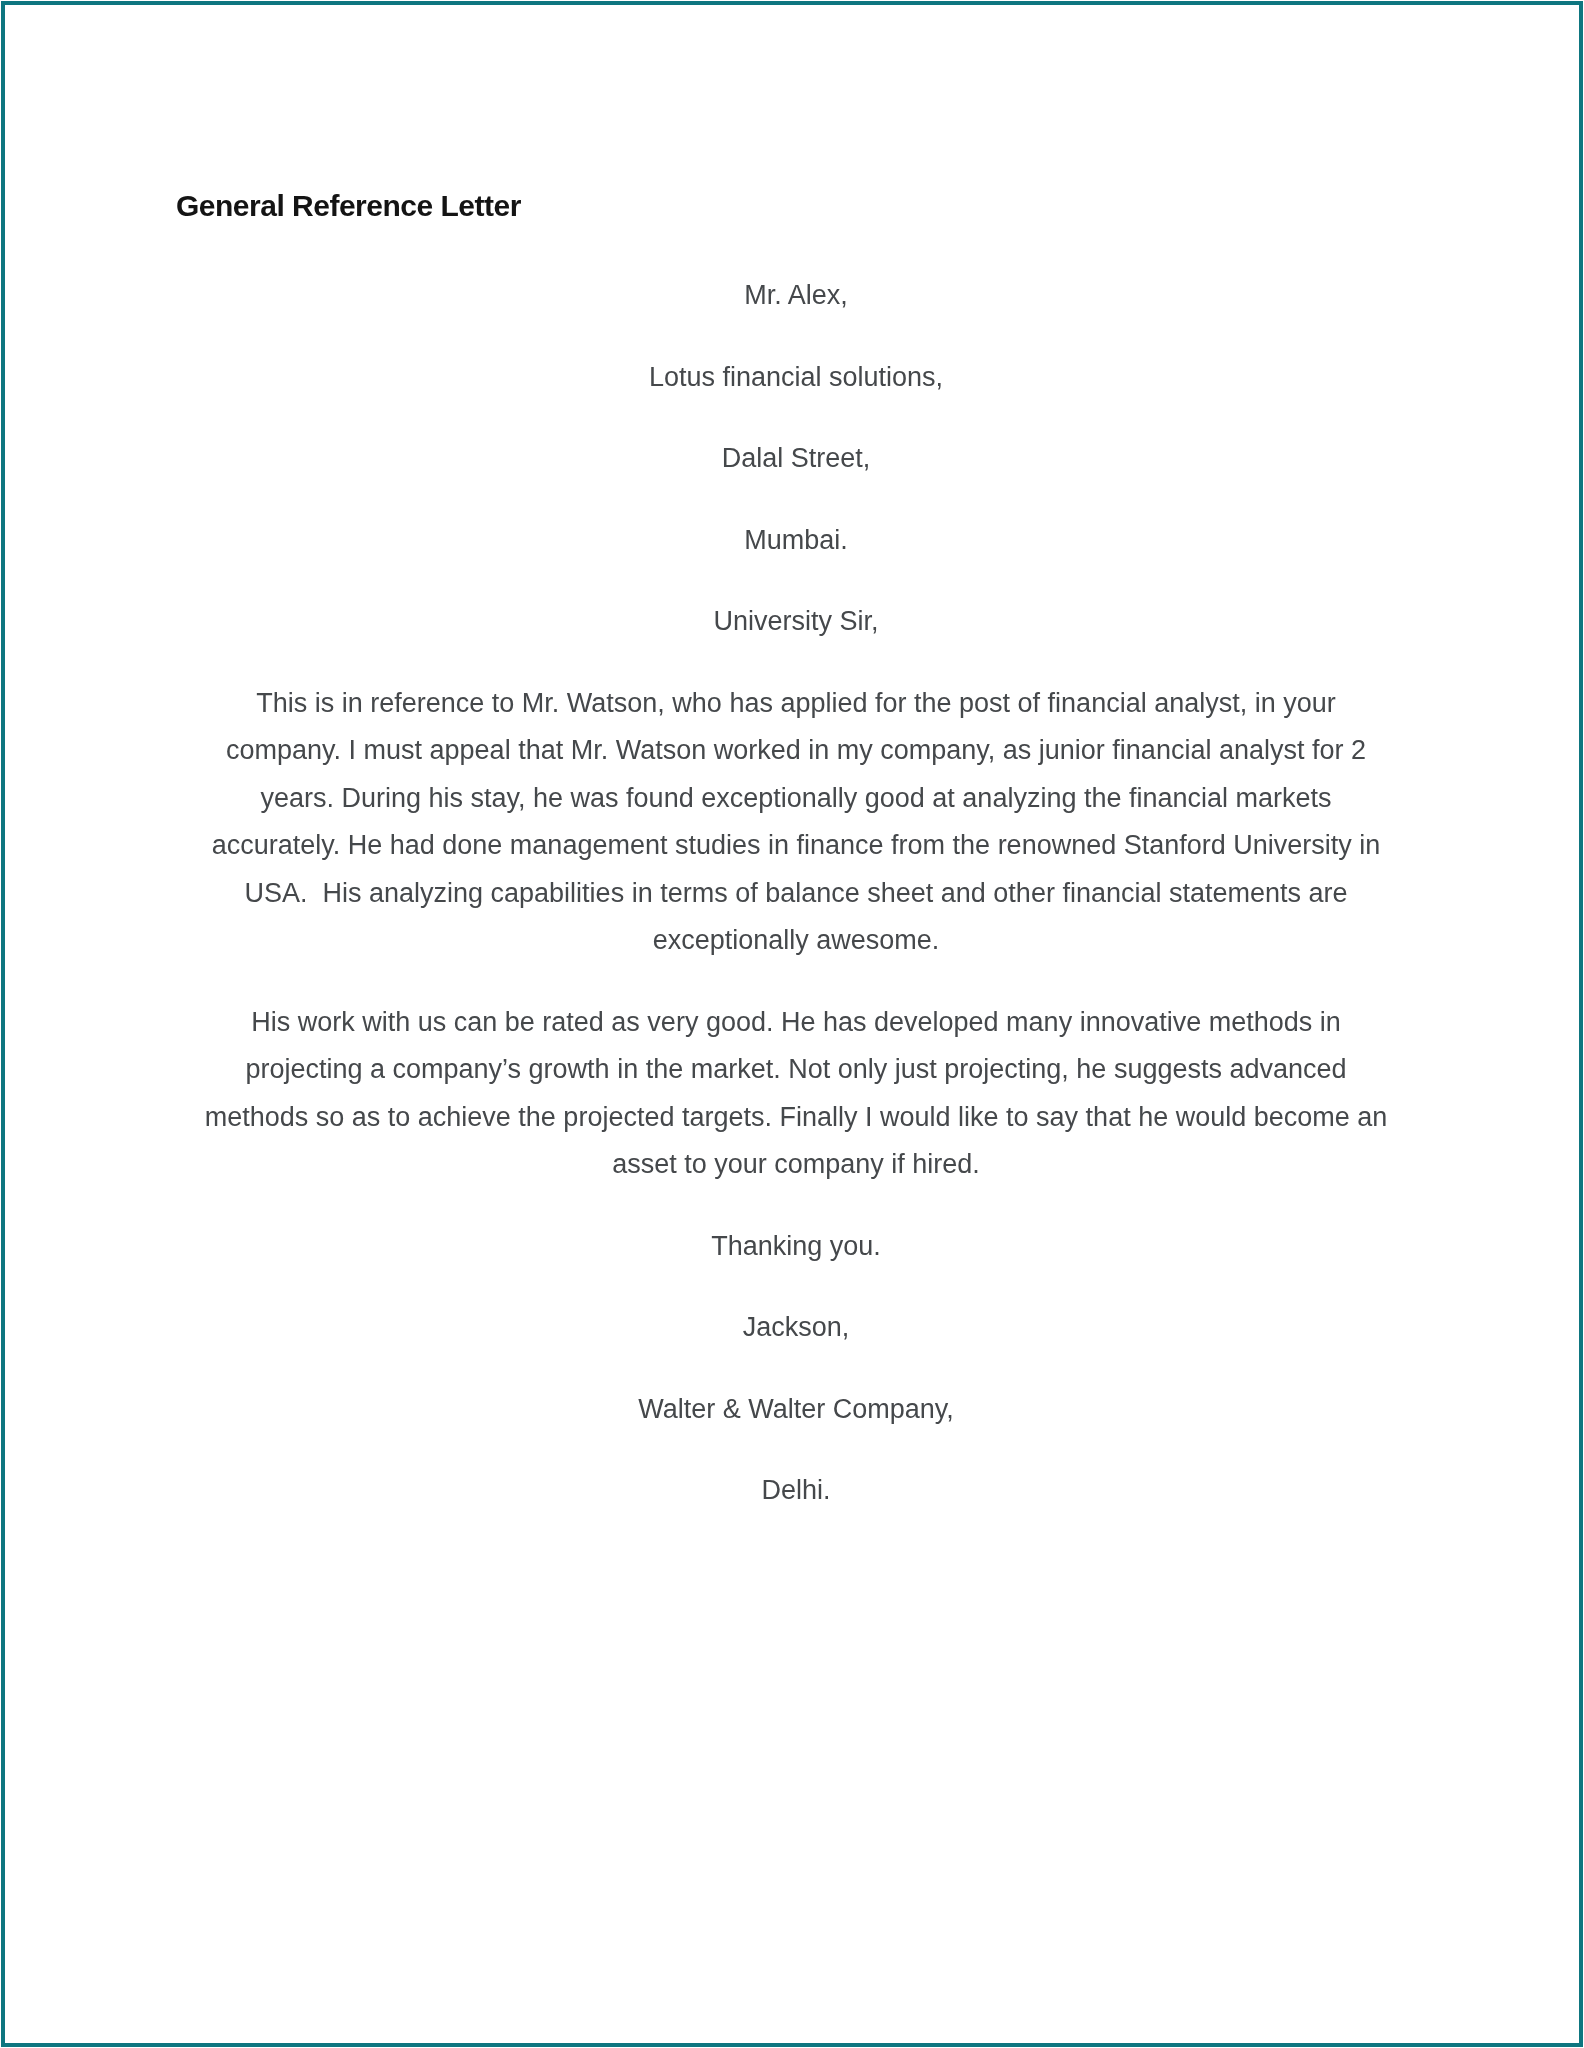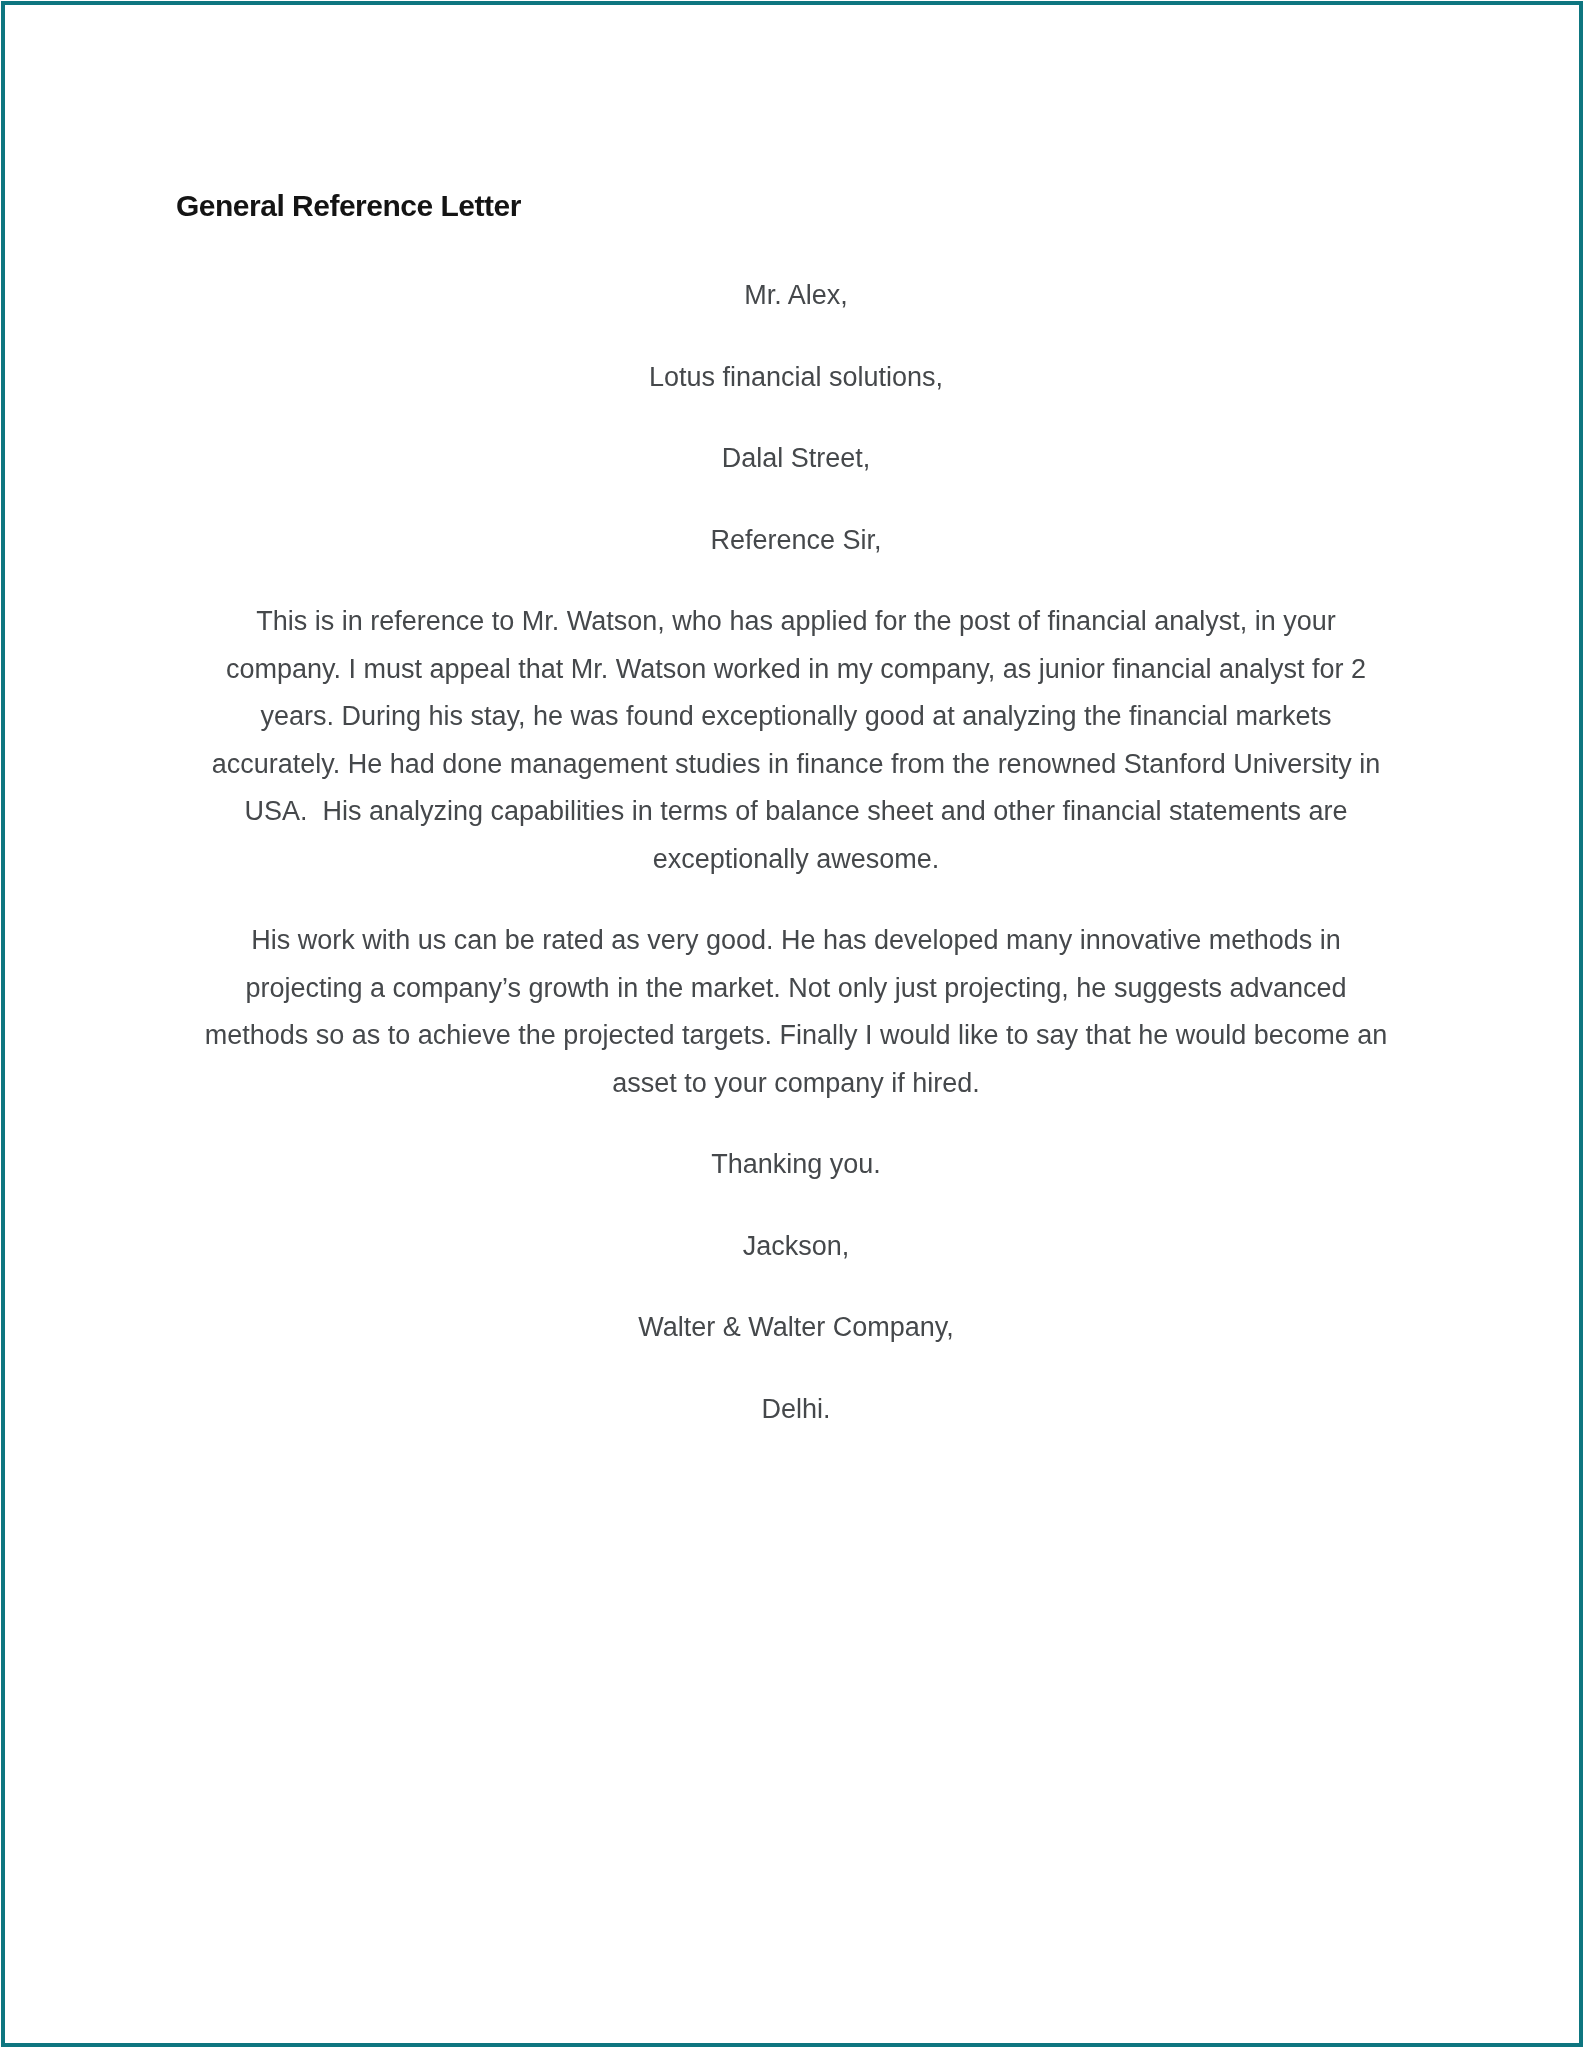--- a/index.html
+++ b/index.html
@@ -55,22 +55,23 @@
 <div class="letter">
 
   <div class="letter-title">General Reference Letter</div>
 
   <div class="para">Mr. Alex,</div>
 
   <div class="para">Lotus financial solutions,</div>
 
   <div class="para">Dalal Street,</div>
 
+  <div class="para">Mumbai.</div>
 
-  <div class="para">Reference Sir,</div>
+  <div class="para">University Sir,</div>
 
   <div class="para">This is in reference to Mr. Watson, who has applied for the post of financial analyst, in your
 company. I must appeal that Mr. Watson worked in my company, as junior financial analyst for 2
 years. During his stay, he was found exceptionally good at analyzing the financial markets
 accurately. He had done management studies in finance from the renowned Stanford University in
 USA.  His analyzing capabilities in terms of balance sheet and other financial statements are
 exceptionally awesome.</div>
 
   <div class="para">His work with us can be rated as very good. He has developed many innovative methods in
 projecting a company’s growth in the market. Not only just projecting, he suggests advanced

